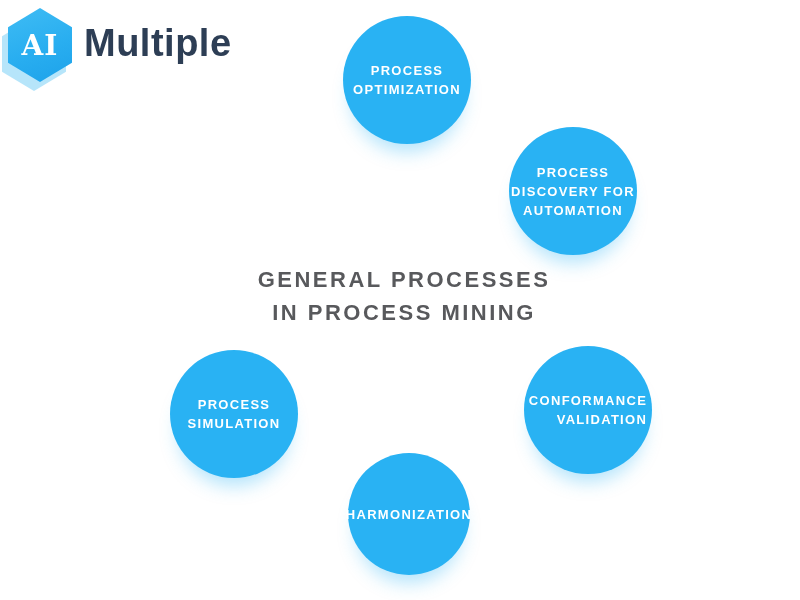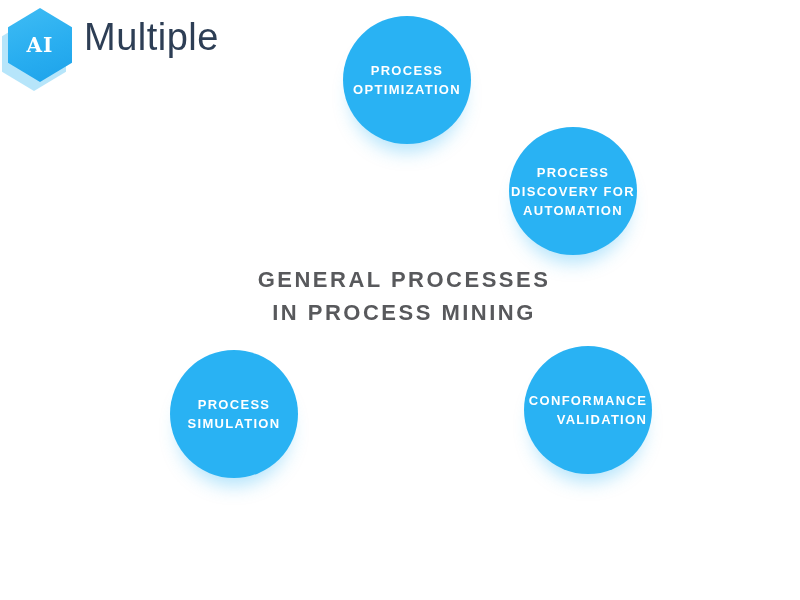--- a/index.html
+++ b/index.html
@@ -45,31 +45,31 @@
     left: 0;
     top: 0;
     width: 64px;
     height: 74px;
     display: flex;
     align-items: center;
     justify-content: center;
     color: #ffffff;
     font-family: "DejaVu Serif", serif;
     font-weight: 700;
-    font-size: 20px;
+    font-size: 28px;
     letter-spacing: 1px;
     z-index: 2;
   }
   .brand {
     position: absolute;
     left: 76px;
-    top: 12px;
+    top: 18px;
     font-size: 38px;
     line-height: 1;
-    font-weight: 400;
+    font-weight: 700;
     color: #2d3e55;
     letter-spacing: 0.5px;
   }
 
   
   .diagram-title {
     position: absolute;
     left: 4px;
     top: 263px;
     width: 800px;
@@ -134,20 +134,23 @@
     <span class="label">PROCESS
 DISCOVERY FOR
 AUTOMATION</span>
   </div>
 
   <div class="circle c-conformance">
     <span class="label">CONFORMANCE
 VALIDATION</span>
   </div>
 
+  <div class="circle c-harmonization">
+    <span class="label">HARMONIZATION</span>
+  </div>
 
   <div class="circle c-simulation">
     <span class="label">PROCESS
 SIMULATION</span>
   </div>
 
 
 </div>
 
 </body></html>

